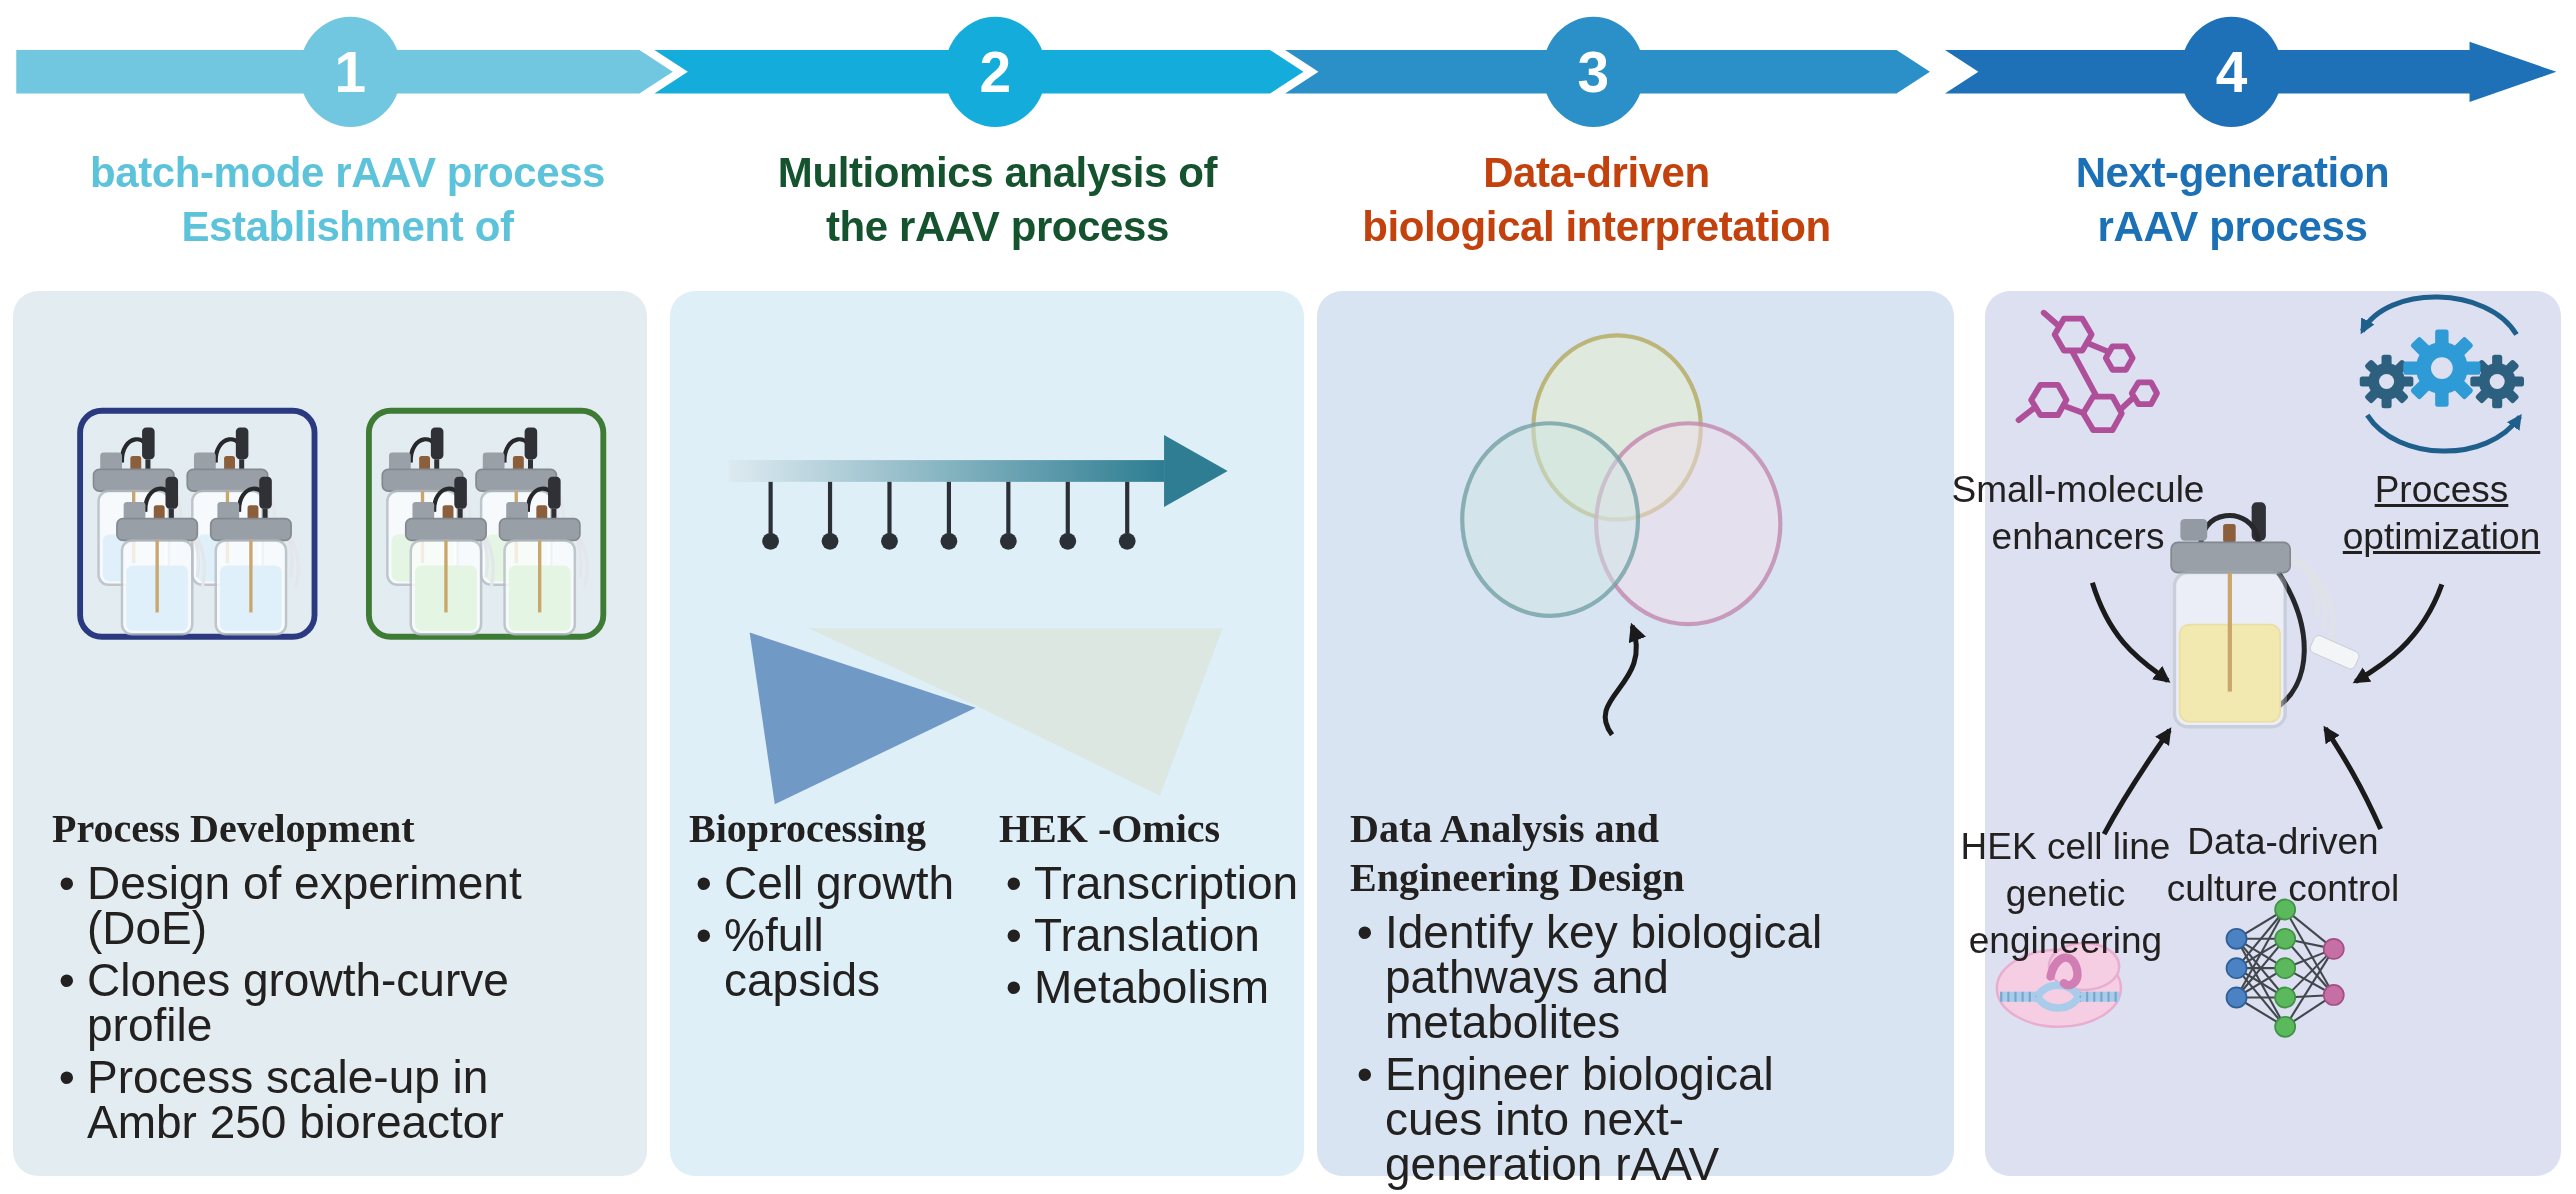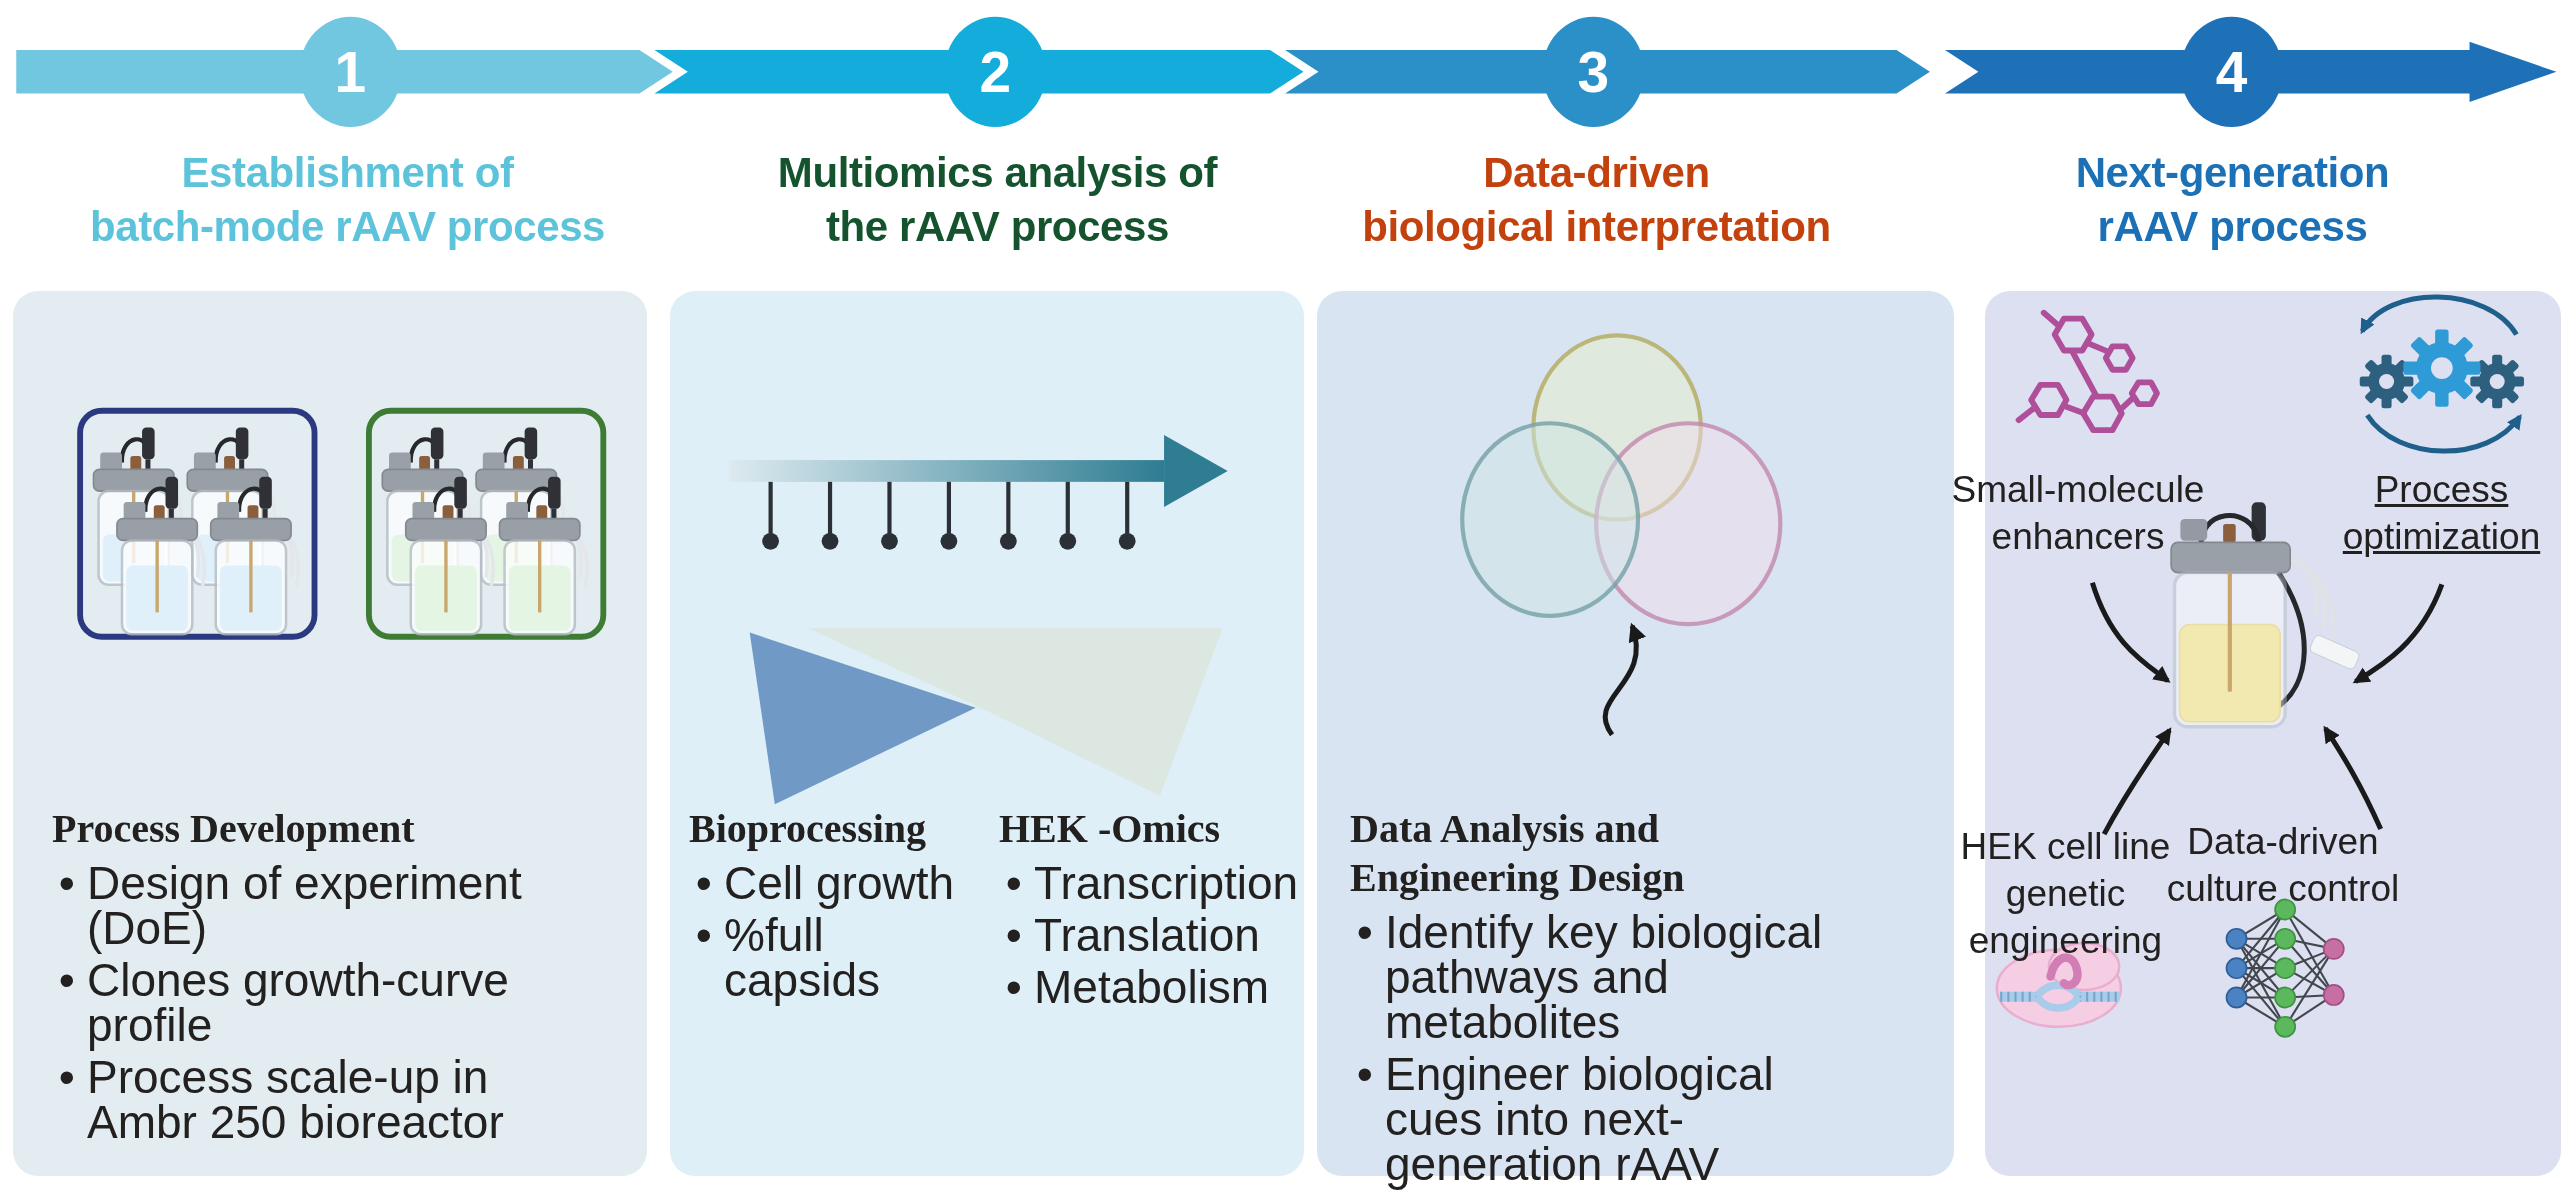--- a/index.html
+++ b/index.html
@@ -56,22 +56,22 @@
     <ellipse cx="1187" cy="86" rx="61" ry="66" fill="#14ADDB"></ellipse>
     <ellipse cx="1903" cy="86" rx="61" ry="66" fill="#2B90C8"></ellipse>
     <ellipse cx="2667" cy="86" rx="61" ry="66" fill="#1E71B7"></ellipse>
     <text x="415" y="110" text-anchor="middle" font-size="68" font-weight="700" fill="#ffffff">1</text>
     <text x="1187" y="110" text-anchor="middle" font-size="68" font-weight="700" fill="#ffffff">2</text>
     <text x="1903" y="110" text-anchor="middle" font-size="68" font-weight="700" fill="#ffffff">3</text>
     <text x="2667" y="110" text-anchor="middle" font-size="68" font-weight="700" fill="#ffffff">4</text>
   </svg>
 
   <div class="step-title t1">
+    <span>batch-mode rAAV process</span>
     <span>Establishment of</span>
-    <span>batch-mode rAAV process</span>
   </div>
   <div class="step-title t2">
     <span>Multiomics analysis of</span>
     <span>the rAAV process</span>
   </div>
   <div class="step-title t3">
     <span>Data-driven</span>
     <span>biological interpretation</span>
   </div>
   <div class="step-title t4">

